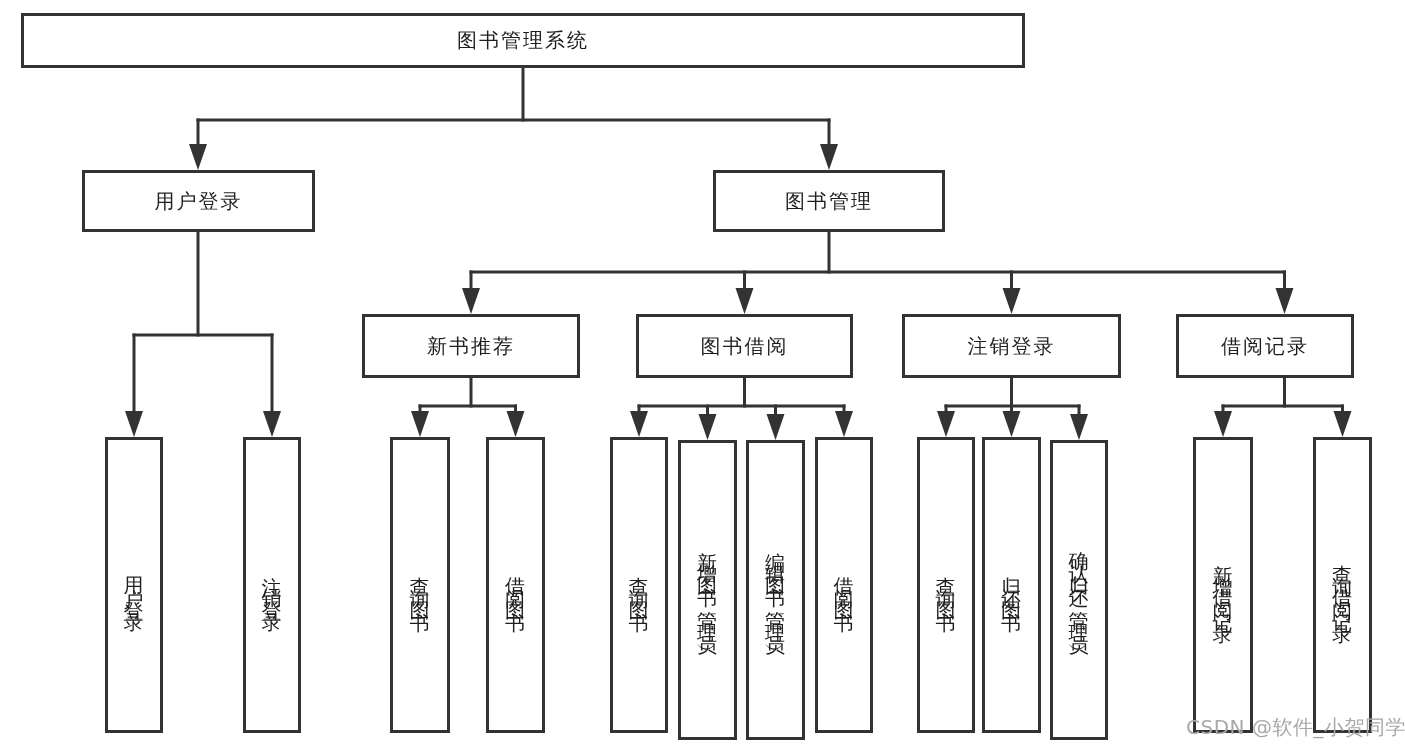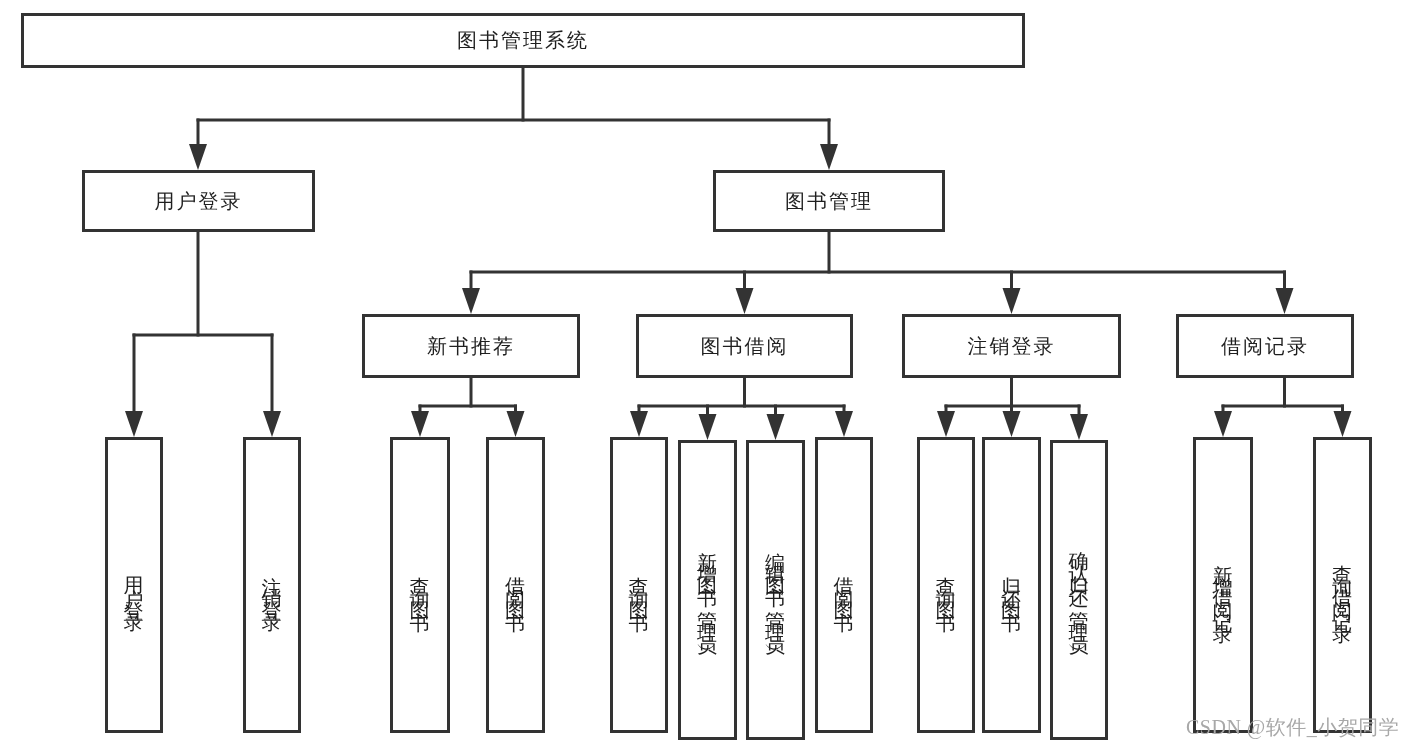--- a/index.html
+++ b/index.html
@@ -40,21 +40,20 @@
   .watermark {
     position: absolute;
     left: 1186px;
     top: 714px;
     width: 219px;
     font-size: 20px;
     letter-spacing: 0.5px;
     color: #a8a8a8;
     white-space: nowrap;
     z-index: 10;
-    font-family: Liberation Serif, serif;
   }
 </style>
 </head>
 <body>
 
 <div class="canvas">
 
   <svg class="connectors" viewBox="0 0 1405 747" xmlns="http://www.w3.org/2000/svg">
     <g stroke="#333333" stroke-width="3" stroke-linecap="square" fill="none">
 

